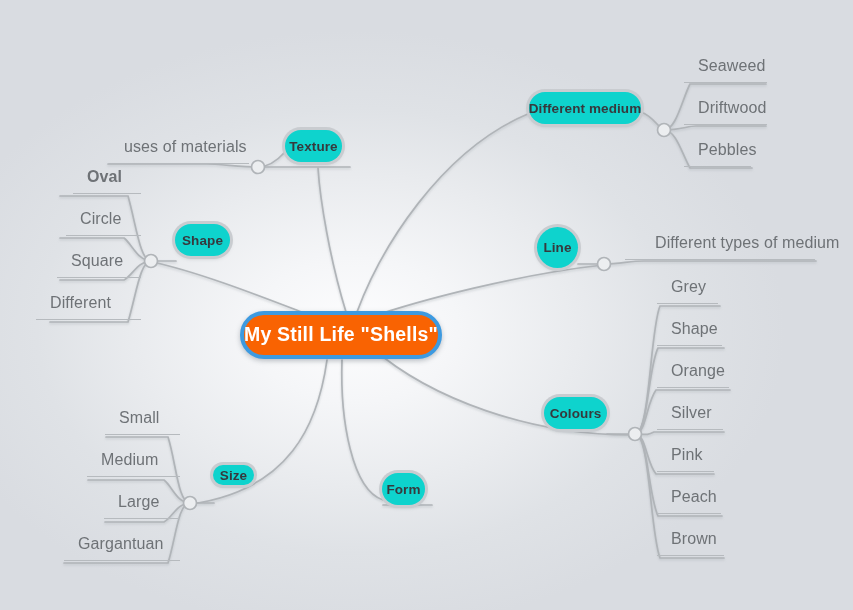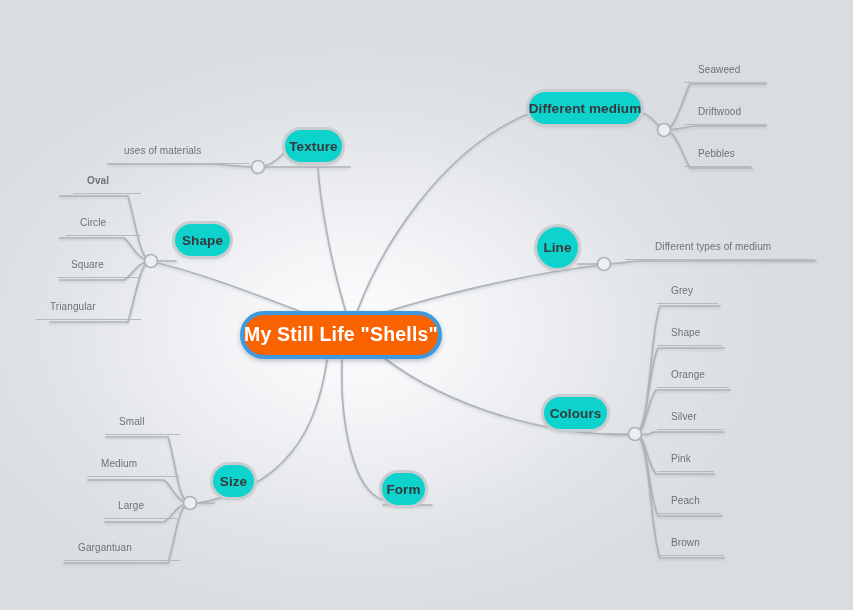--- a/index.html
+++ b/index.html
@@ -57,21 +57,21 @@
     font-size: 13.5px;
     font-weight: bold;
     letter-spacing: .1px;
     box-shadow:
       0 0 0 3px #c9ccd0,
       0 2px 4px rgba(120,128,136,.45);
   }
 
   .leaf {
     color: #6e7276;
-    font-size: 10px;
+    font-size: 16px;
     font-weight: normal;
     letter-spacing: .1px;
     justify-content: flex-start;
     align-items: flex-end;
     padding-bottom: 2px;
   }
 
   .leaf-under {
     position: absolute;
     height: 1px;
@@ -163,21 +163,21 @@
   </div>
 
   <div class="node topic" style="left:537px; top:227px; width:41px; height:41px;">
     <span>Line</span>
   </div>
 
   <div class="node topic" style="left:544px; top:397px; width:63px; height:32px;">
     <span>Colours</span>
   </div>
 
-  <div class="node topic" style="left:213px; top:465px; width:41px; height:32px;">
+  <div class="node topic" style="left:213px; top:465px; width:41px; height:20px;">
     <span>Size</span>
   </div>
 
   <div class="node topic" style="left:382px; top:473px; width:43px; height:32px;">
     <span>Form</span>
   </div>
 
   <div class="node leaf" style="left:698px; top:55px; height:22px;">
     <span>Seaweed</span>
   </div>
@@ -207,21 +207,21 @@
     <span>Circle</span>
   </div>
   <div class="leaf-under" style="left:66px; top:235px; width:75px;"></div>
 
   <div class="node leaf" style="left:71px; top:250px; height:22px;">
     <span>Square</span>
   </div>
   <div class="leaf-under" style="left:57px; top:277px; width:84px;"></div>
 
   <div class="node leaf" style="left:50px; top:292px; height:22px;">
-    <span>Triangular</span>
+    <span>Different</span>
   </div>
   <div class="leaf-under" style="left:36px; top:319px; width:105px;"></div>
 
   <div class="node leaf" style="left:639px; top:232px; height:22px;margin-left:16px;">
     <span>Different types of medium</span>
   </div>
   <div class="leaf-under" style="left:625px; top:259px; width:190px;"></div>
 
   <div class="node leaf" style="left:671px; top:276px; height:22px;">
     <span>Grey</span>

